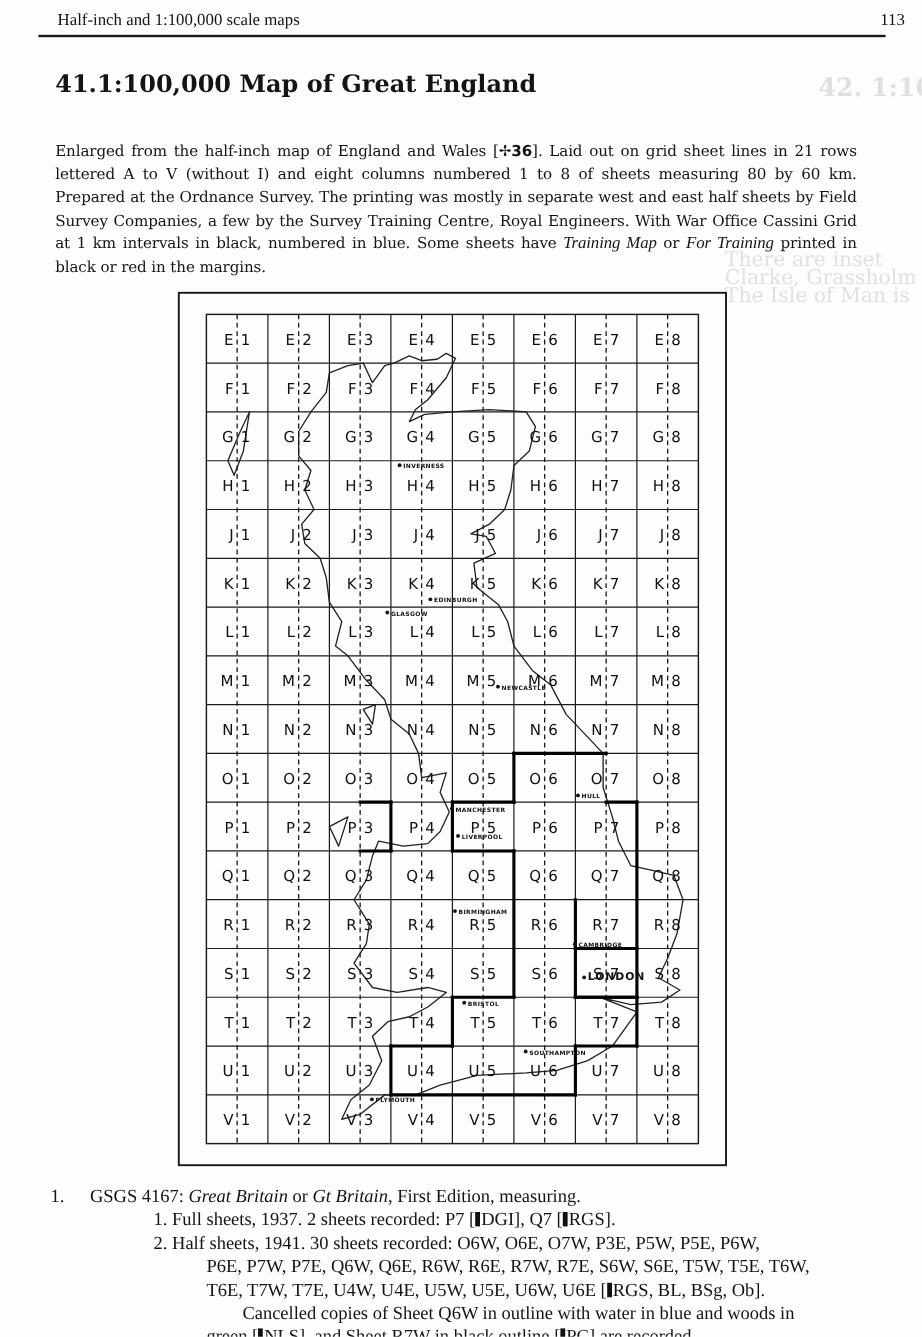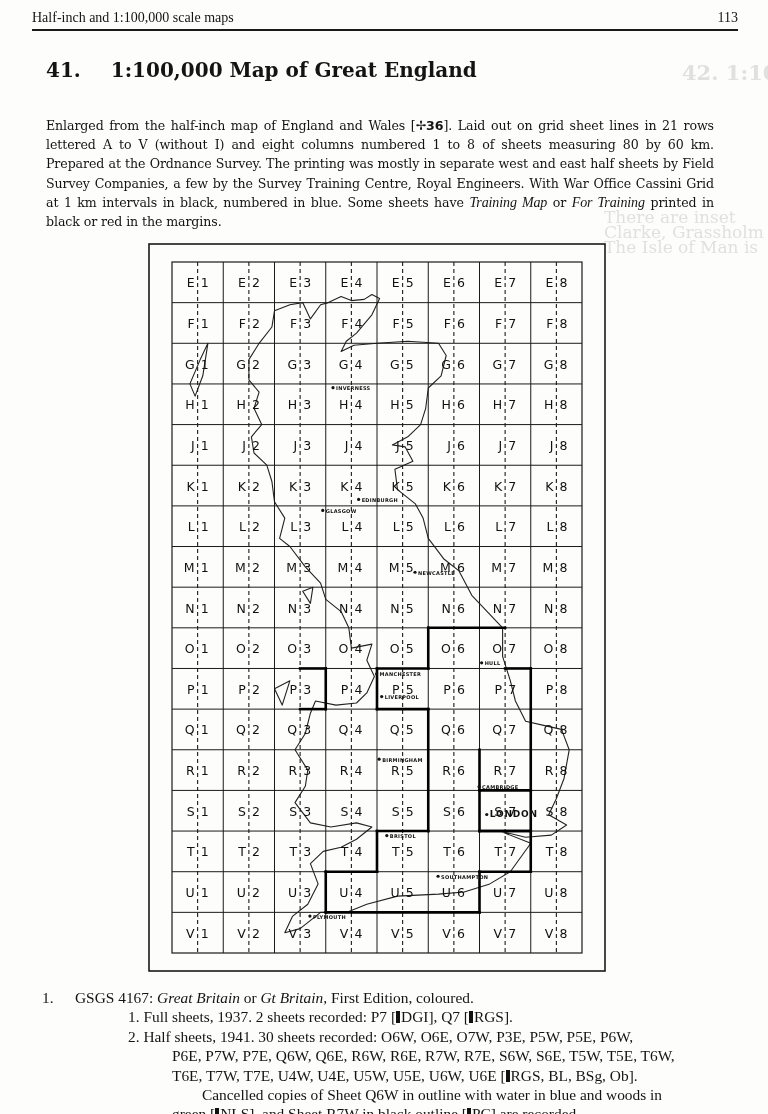--- a/index.html
+++ b/index.html
@@ -1,33 +1,33 @@
 <!DOCTYPE html>
 <html><head>
 <meta charset="utf-8">
 <style>
   html, body { margin: 0; padding: 0; }
   body {
     width: 768px; height: 1114px; background: #fdfdfb; position: relative;
     overflow: hidden; font-family: "Liberation Serif", serif; color: #141414;
   }
   .running-head {
-    position: absolute; left: 32px; top: 6px; width: 706px; height: 24px;
+    position: absolute; left: 48px; top: 6px; width: 706px; height: 24px;
     display: flex; justify-content: space-between; align-items: center;
     font-size: 14px;
   }
   .rule { position: absolute; left: 32px; top: 29px; width: 706px; height: 2px; background: #1a1a1a; }
   .ghost {
     position: absolute; color: #c9c9c9; font-family: "DejaVu Serif", serif; opacity: .55;
   }
   .ghost-title { left: 682px; top: 60px; font-size: 21px; font-weight: bold; white-space: nowrap; }
   .ghost-lines { left: 604px; top: 210px; font-size: 17px; line-height: 15px; white-space: nowrap; }
   .section-title {
     position: absolute; left: 46px; top: 58px; font-family: "DejaVu Serif", serif;
-    font-weight: bold; font-size: 20px; display: flex; gap: 30px; white-space: nowrap;
+    font-weight: bold; font-size: 20px; display: flex; white-space: nowrap;
   }
   .intro {
     position: absolute; left: 46px; top: 116px; width: 668px;
     font-family: "DejaVu Serif", serif; font-size: 12.6px; line-height: 19.2px;
     text-align: justify; letter-spacing: -0.1px;
   }
   .intro em { font-family: "Liberation Serif", serif; font-style: italic; font-size: 14px; }
   .ref { font-family: "DejaVu Sans", sans-serif; font-weight: bold; }
   .map-figure { position: absolute; left: 0; top: 0; }
   .notes {
@@ -432,21 +432,21 @@
       <circle cx="438.0625" cy="876.2705882352941" r="1.6" fill="#111"></circle>
       <text x="441.0625" y="878.7705882352941" font-family="DejaVu Sans, sans-serif" font-size="5" font-weight="bold" letter-spacing="0.3" fill="#111">SOUTHAMPTON</text>
       <circle cx="309.9375" cy="916.1047058823528" r="1.6" fill="#111"></circle>
       <text x="312.9375" y="918.6047058823528" font-family="DejaVu Sans, sans-serif" font-size="5" font-weight="bold" letter-spacing="0.3" fill="#111">PLYMOUTH</text>
     </g>
 </svg>
 
 <div class="notes">
   <div class="note-main">
     <span class="note-num">1.</span>
-    <span><span>GSGS 4167: </span><em>Great Britain</em><span> or </span><em>Gt Britain,</em><span> First Edition, coloured.</span></span>
+    <span><span>GSGS 4167: </span><em>Great Britain</em><span> or </span><em>Gt Britain,</em><span> First Edition, measuring.</span></span>
   </div>
   <div class="para-indent2" style="padding-left:86px">
     <span>1. Full sheets, 1937. 2 sheets recorded: P7 [</span><span class="lib"></span><span>DGI</span><span>], Q7 [</span><span class="lib"></span><span>RGS</span><span>].</span>
   </div>
   <div style="padding-left:86px">
     <div>2. Half sheets, 1941. 30 sheets recorded: O6W, O6E, O7W, P3E, P5W, P5E, P6W,</div>
     <div style="padding-left:44px">P6E, P7W, P7E, Q6W, Q6E, R6W, R6E, R7W, R7E, S6W, S6E, T5W, T5E, T6W,</div>
     <div style="padding-left:44px"><span>T6E, T7W, T7E, U4W, U4E, U5W, U5E, U6W, U6E [</span><span class="lib"></span><span>RGS, BL, BSg, Ob</span><span>].</span></div>
     <div style="padding-left:74px">Cancelled copies of Sheet Q6W in outline with water in blue and woods in</div>
     <div style="padding-left:44px"><span>green [</span><span class="lib"></span><span>NLS</span><span>], and Sheet R7W in black outline [</span><span class="lib"></span><span>PC</span><span>] are recorded.</span></div>

